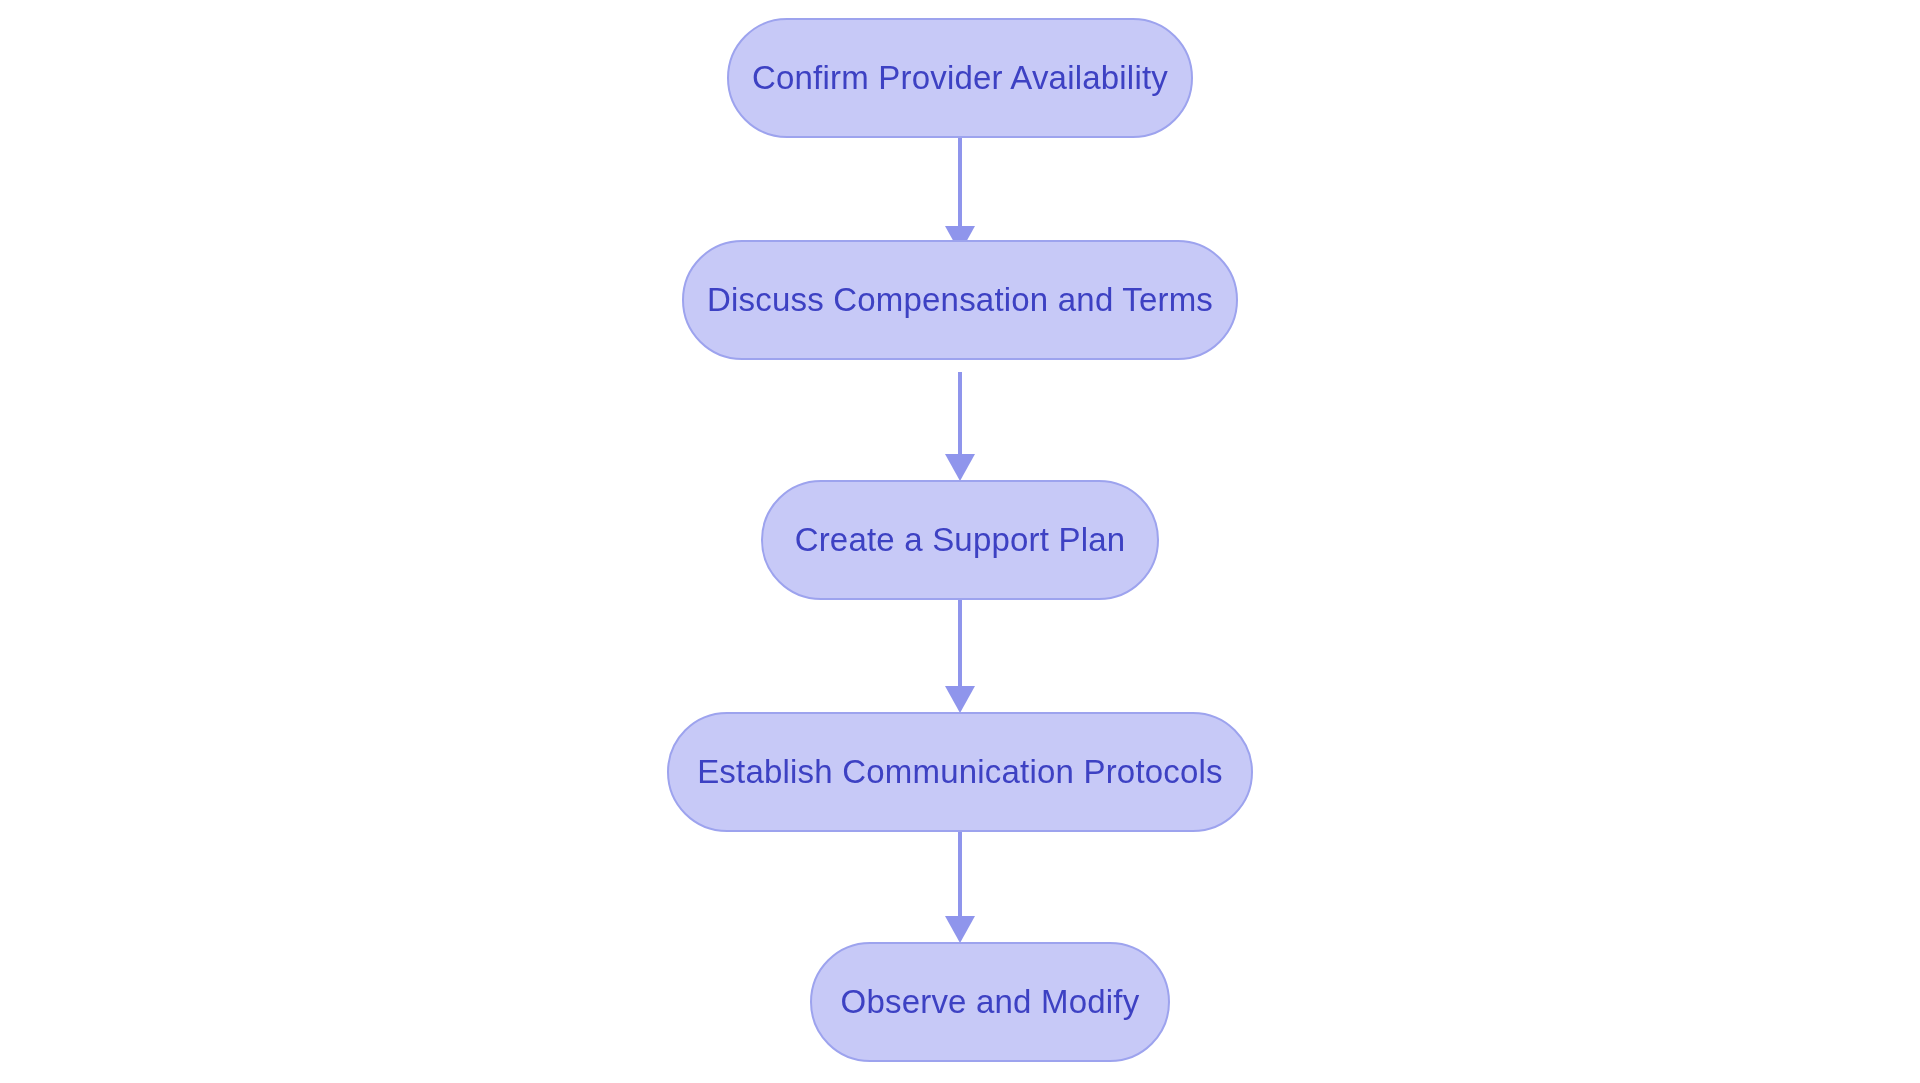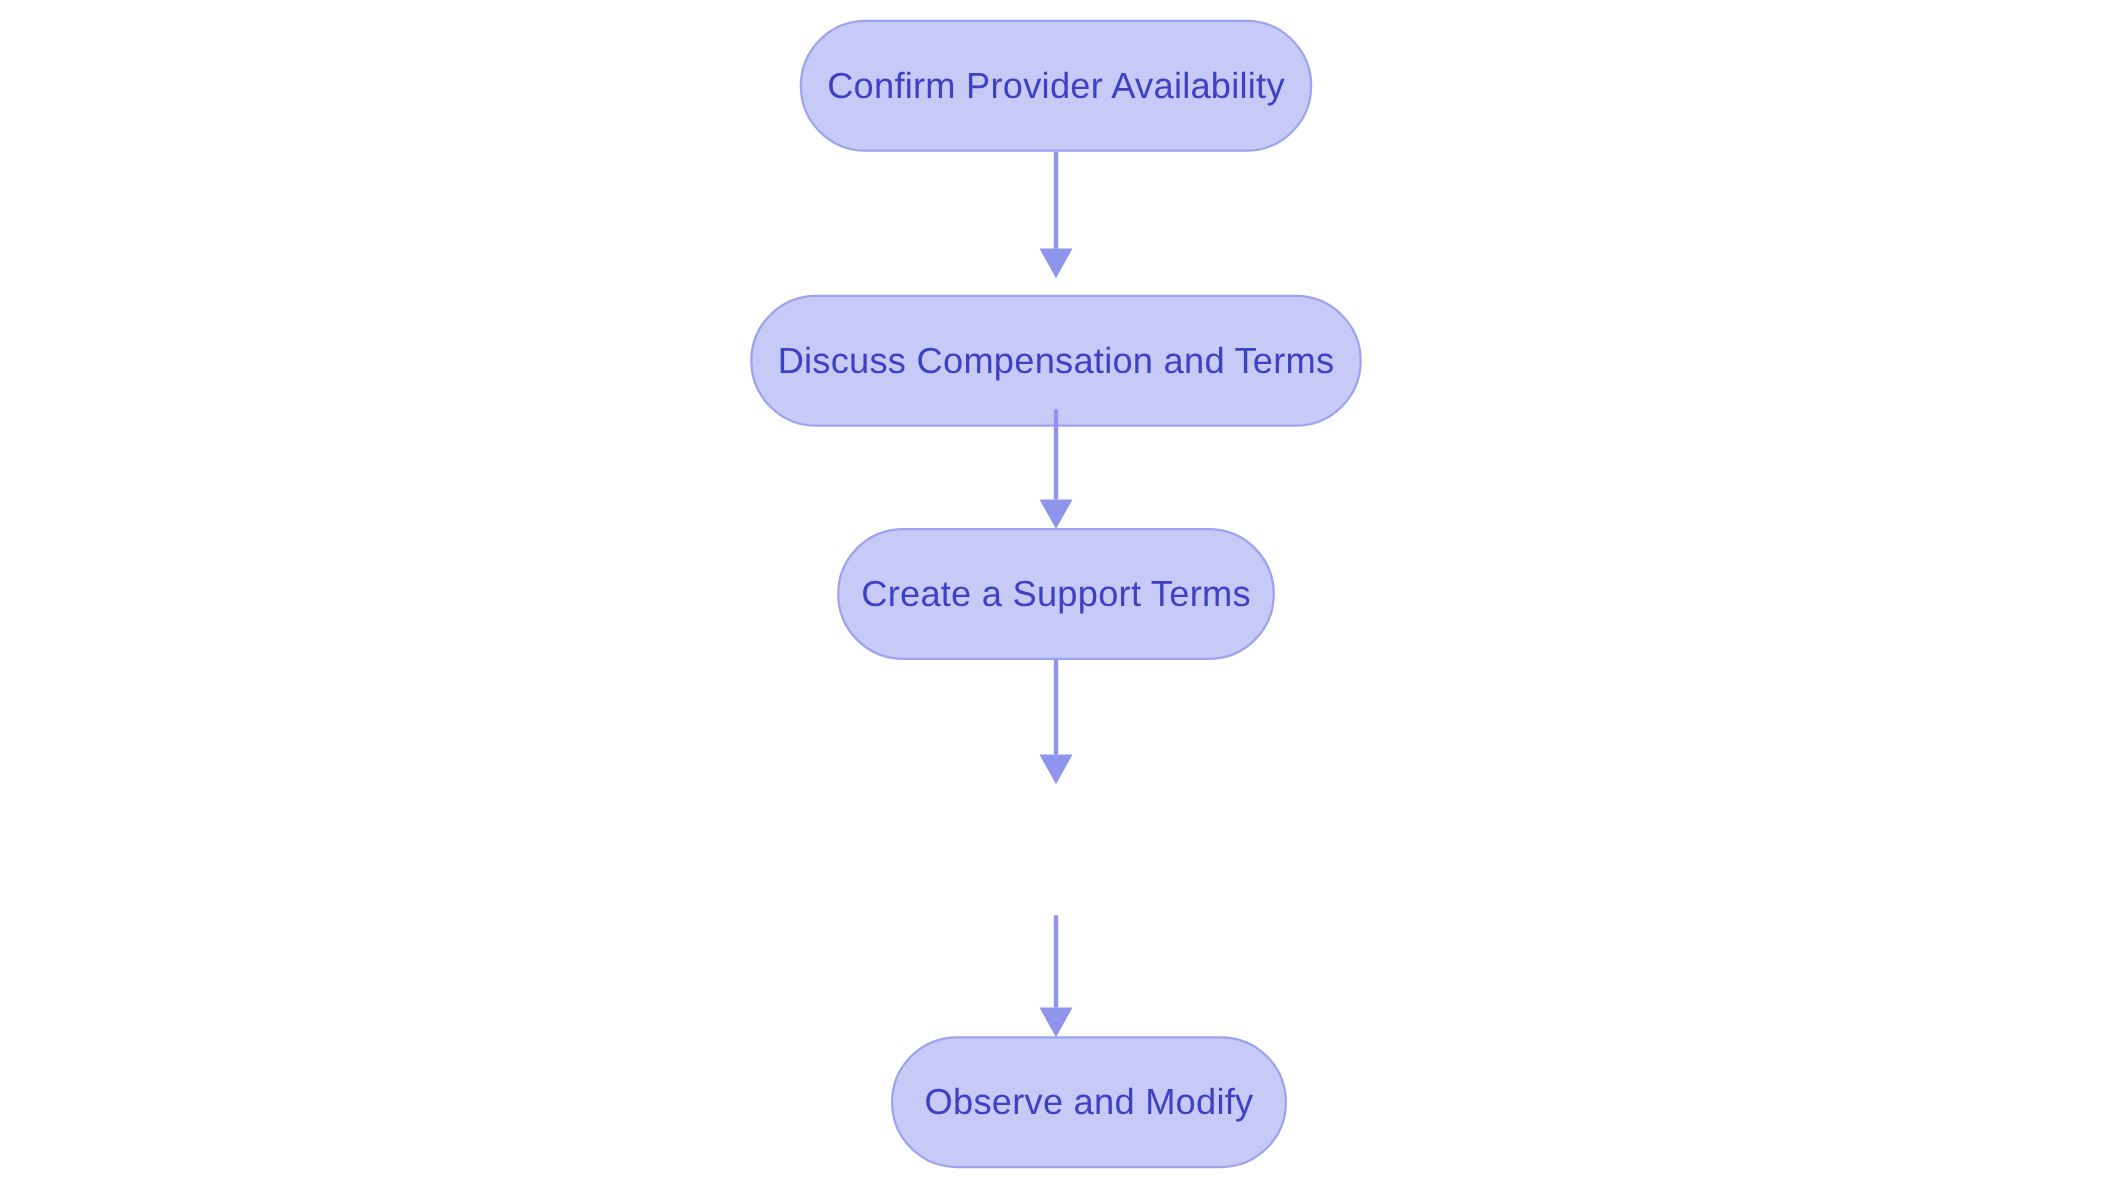--- a/index.html
+++ b/index.html
@@ -25,21 +25,21 @@
     display: flex;
     align-items: center;
     justify-content: center;
     color: #3d41c3;
     font-size: 33px;
     font-weight: 400;
     white-space: nowrap;
     letter-spacing: 0.2px;
   }
   .node-1 { left: 727px; top: 18px;  width: 466px; }
-  .node-2 { left: 682px; top: 268px; width: 556px; }
+  .node-2 { left: 682px; top: 240px; width: 556px; }
   .node-3 { left: 761px; top: 480px; width: 398px; }
   .node-4 { left: 667px; top: 712px; width: 586px; }
   .node-5 { left: 810px; top: 942px; width: 360px; }
 
   .arrow-line {
     position: absolute;
     left: 958px;
     width: 4px;
     background: #8f95ec;
   }
@@ -75,26 +75,29 @@
   <div class="arrow-head arrow-head-1"></div>
 
   <div class="node node-2">
     <span>Discuss Compensation and Terms</span>
   </div>
 
   <div class="arrow-line arrow-line-2"></div>
   <div class="arrow-head arrow-head-2"></div>
 
   <div class="node node-3">
-    <span>Create a Support Terms</span>
+    <span>Create a Support Plan</span>
   </div>
 
   <div class="arrow-line arrow-line-3"></div>
   <div class="arrow-head arrow-head-3"></div>
 
+  <div class="node node-4">
+    <span>Establish Communication Protocols</span>
+  </div>
 
   <div class="arrow-line arrow-line-4"></div>
   <div class="arrow-head arrow-head-4"></div>
 
   <div class="node node-5">
     <span>Observe and Modify</span>
   </div>
 
 </div>
 

